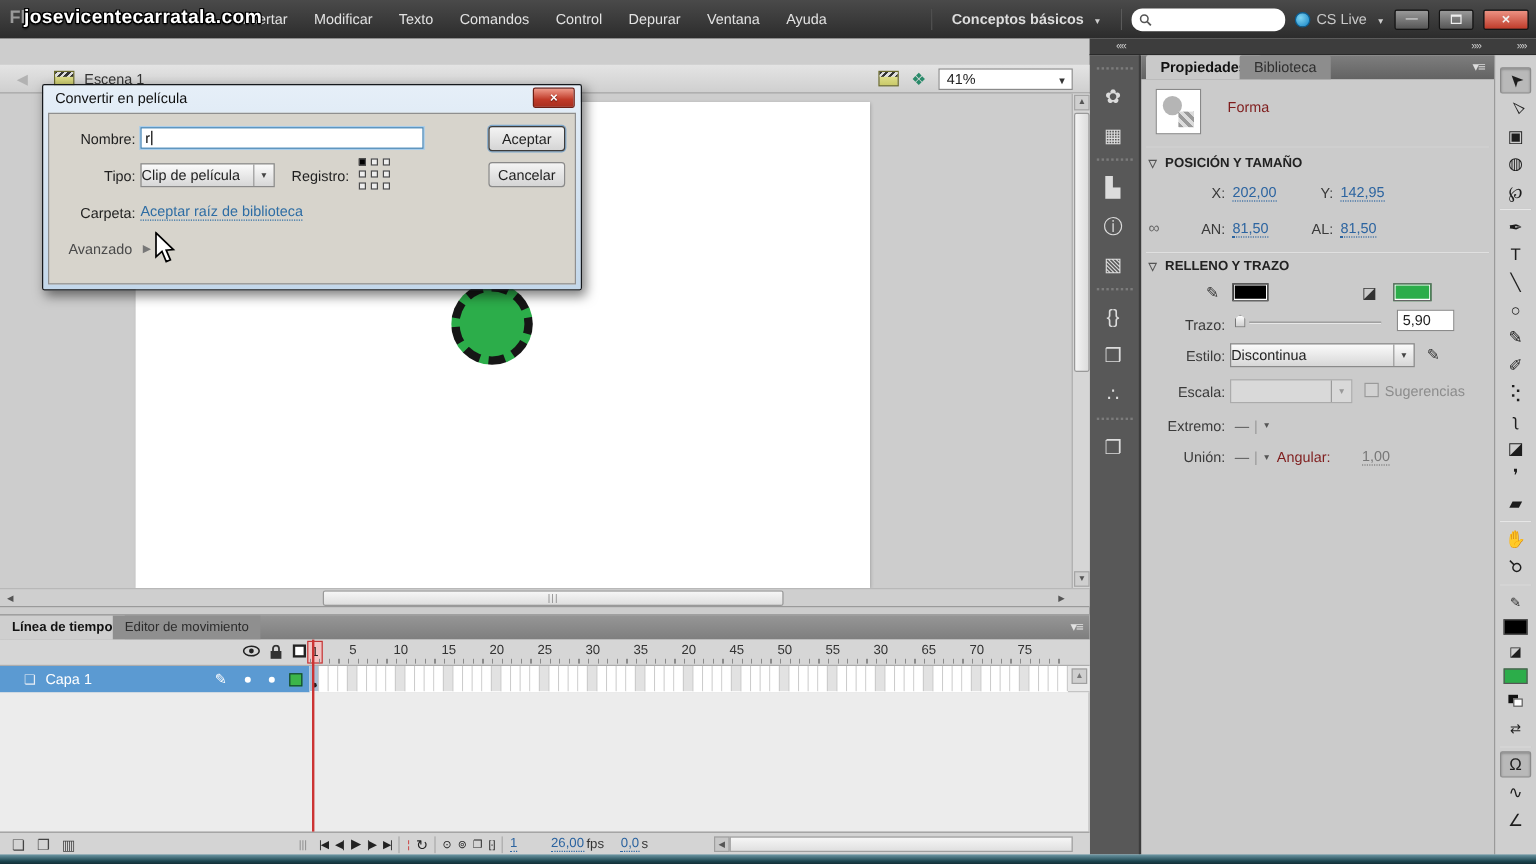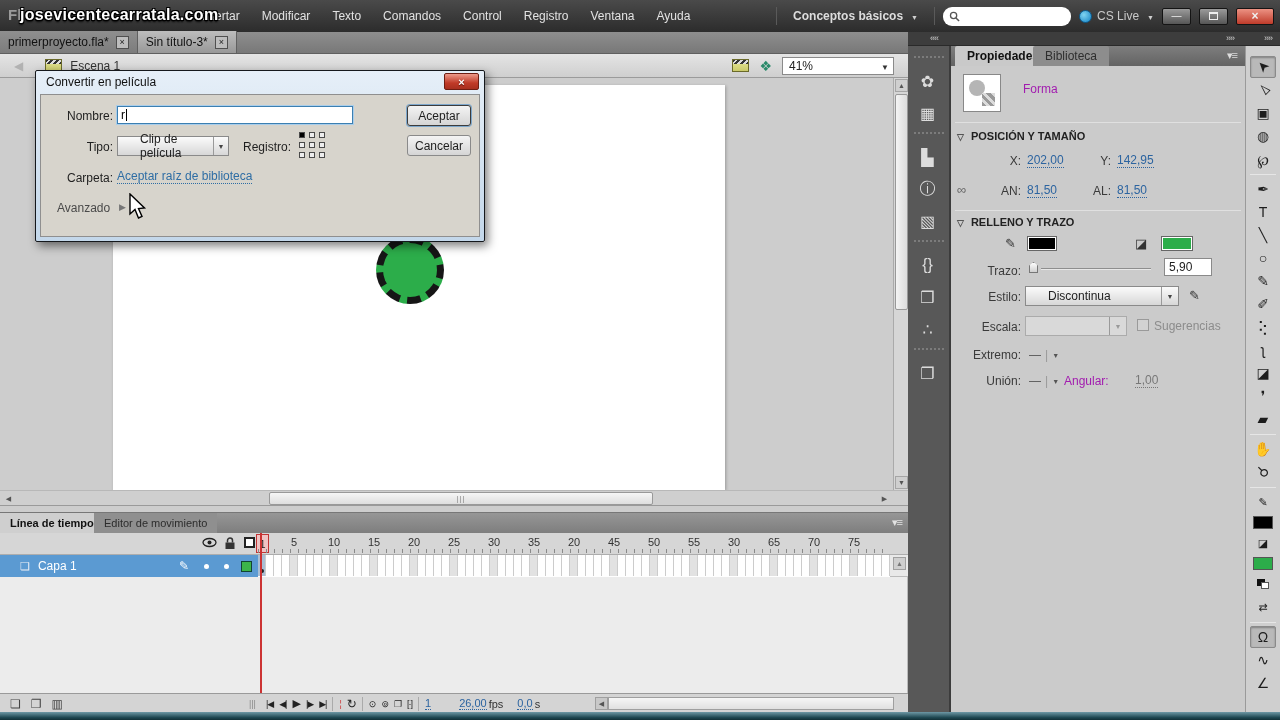--- a/index.html
+++ b/index.html
@@ -46,32 +46,32 @@
   #props{position:absolute;left:950px;top:46px;width:295px;height:666px;background:#cbcbcb;border-left:1px solid #3c3c3c;}
   #props-tabs{position:absolute;left:0;top:0;width:100%;height:20px;background:linear-gradient(#7e7e7e,#636363);}
   .ptab{position:absolute;top:0;height:20px;display:flex;align-items:center;padding:0 12px;font-size:12px;}
   .ptab.active{background:#c9c9c9;color:#111;border-radius:2px 2px 0 0;font-weight:bold;left:4px;}
   .ptab.idle{left:82px;background:#8d8d8d;color:#2e2e2e;border-radius:2px 2px 0 0;}
   .pmenu{position:absolute;right:8px;top:3px;color:#ddd;font-size:11px;letter-spacing:-1px;}
   #prev-box{position:absolute;left:12px;top:28px;width:38px;height:38px;background:#fff;border:1px solid #888;}
   #prev-box .pc{position:absolute;left:5px;top:5px;width:16px;height:16px;border-radius:50%;background:#b5b5b5;}
   #prev-box .ps{position:absolute;right:5px;bottom:5px;width:13px;height:13px;background:
      repeating-linear-gradient(45deg,#9a9a9a 0 3px,#dcdcdc 3px 6px);}
-  .ptext{position:absolute;font-size:12px;color:#a21caf;}
+  .ptext{position:absolute;font-size:12px;color:#7f1d1d;}
   .phr{position:absolute;left:4px;right:4px;height:1px;background:#a8a8a8;border-bottom:1px solid #e0e0e0;}
   .sec-hd{position:absolute;left:6px;display:flex;align-items:center;gap:7px;font-weight:bold;font-size:11px;color:#222;}
   .tri::before{content:"▽";font-size:9px;color:#555;}
   .plabel{position:absolute;font-size:12px;color:#3a3a3a;text-align:right;width:52px;}
   .pval{position:absolute;font-size:12px;color:#2c64a0;border-bottom:1px dotted #2c64a0;line-height:13px;}
   .pval.gray{color:#787878;border-color:#787878;}
   .swatch{position:absolute;height:15px;border:1px solid #666;box-shadow:inset 0 0 0 1px #fff;}
   .slider-track{position:absolute;height:2px;background:#8e8e8e;border-bottom:1px solid #e8e8e8;}
   .slider-thumb{position:absolute;width:9px;height:11px;background:linear-gradient(#fdfdfd,#cfcfcf);border:1px solid #777;clip-path:polygon(50% 0,100% 35%,100% 100%,0 100%,0 35%);}
   .numbox{position:absolute;background:#fff;border:1px solid #8a8a8a;font-size:12px;padding:1px 4px;height:18px;}
-  .dropdown{position:absolute;height:20px;background:linear-gradient(#fbfbfb,#d7d7d7);border:1px solid #8a8a8a;display:flex;align-items:center;font-size:12px;color:#222;padding-left:22px;}
+  .dropdown{position:absolute;height:20px;background:linear-gradient(#fbfbfb,#d7d7d7);border:1px solid #8a8a8a;display:flex;align-items:center;font-size:12px;color:#222;padding-left:0;}
   .dropdown .dd-arrow{margin-left:auto;width:17px;height:100%;border-left:1px solid #9a9a9a;display:flex;align-items:center;justify-content:center;}
   .dropdown .dd-arrow::after{content:"▼";font-size:7px;color:#444;}
   .dropdown.disabled{background:#d9d9d9;border-color:#ababab;}
   .dropdown.disabled .dd-arrow::after{color:#999;}
   .combo{position:absolute;display:flex;align-items:center;gap:4px;color:#555;font-size:12px;}
   .combo .bar{color:#999;}
   .combo::after{content:"▼";font-size:7px;color:#555;}
   .checkbox{position:absolute;width:12px;height:12px;border:1px solid #9a9a9a;background:#d2d2d2;}
   .glyph-icon{position:absolute;font-size:13px;color:#333;}
 
@@ -178,21 +178,21 @@
 
   <div id="appbar">
     <span id="fl-logo">Fl</span>
     <div id="watermark">josevicentecarratala.com</div>
     <nav id="menus">
         <span class="menu-item">Insertar</span>
         <span class="menu-item">Modificar</span>
         <span class="menu-item">Texto</span>
         <span class="menu-item">Comandos</span>
         <span class="menu-item">Control</span>
-        <span class="menu-item">Registro</span>
+        <span class="menu-item">Depurar</span>
         <span class="menu-item">Ventana</span>
         <span class="menu-item">Ayuda</span>
       </nav>
     <div id="appbar-right">
       <div class="vsep"></div>
       <div id="workspace">
         <span>Conceptos básicos</span>
         <span class="cdown"></span>
       </div>
       <div class="vsep"></div>
@@ -213,30 +213,20 @@
         </div>
       <div class="winbtn">
           <span class="restore-glyph"></span>
         </div>
       <div class="winbtn close">
           <span>×</span>
         </div>
     </div>
   </div>
 
-  <div id="tabbar">
-    <div class="doctab">
-      <span>primerproyecto.fla*</span>
-      <span class="tab-close"></span>
-    </div>
-    <div class="doctab active">
-      <span>Sin título-3*</span>
-      <span class="tab-close"></span>
-    </div>
-  </div>
 
   <div id="pan-hdr">
     <span style="left:22px">««</span>
     <span style="left:318px">»»</span>
     <span style="left:356px">»»</span>
   </div>
 
   <div id="dock">
     <div class="dock-grip"></div>
     <div id="dock-icons">

